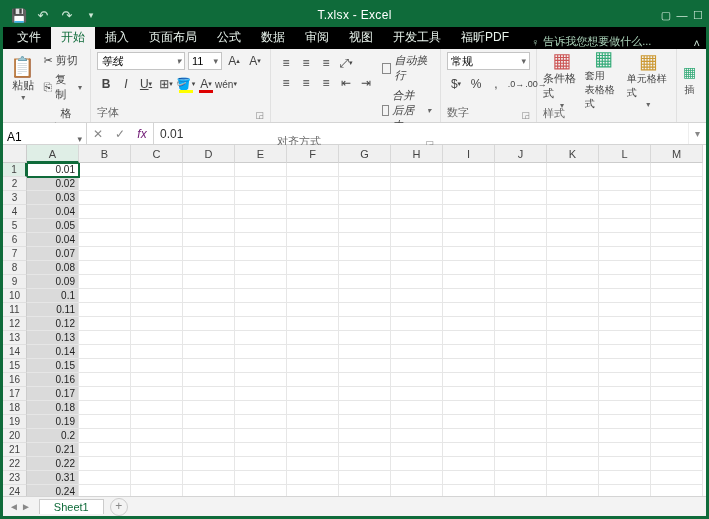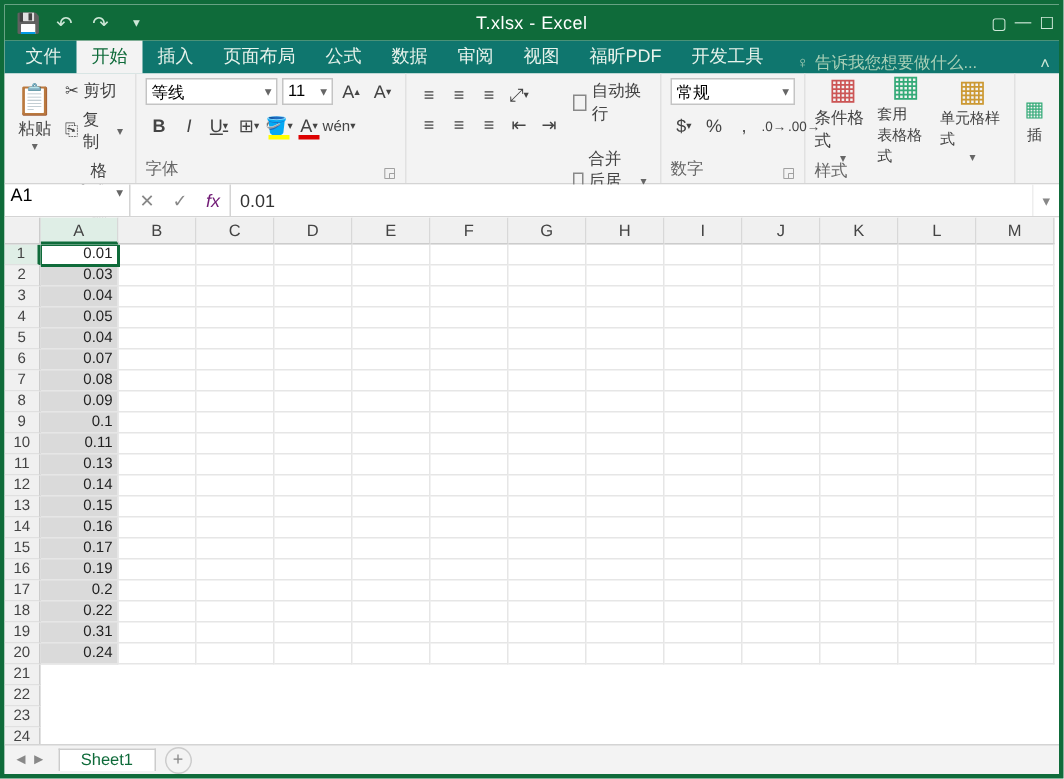--- a/index.html
+++ b/index.html
@@ -7,21 +7,21 @@
 
 
 .titlebar { background: #0f6b3a; color: #fff; height: 24px; display: flex; align-items: center; position: relative; }
 .qat { display: flex; align-items: center; gap: 4px; padding-left: 6px; }
 .qat-btn { width: 20px; height: 20px; display: flex; align-items: center; justify-content: center; color: #cfe8d8; font-size: 13px; }
 .title-center { position: absolute; left: 50%; transform: translateX(-50%); font-size: 12px; color: #fff; letter-spacing: 0.3px; }
 .win-controls { margin-left: auto; display: flex; }
 .win-btn { width: 16px; height: 22px; display: flex; align-items: center; justify-content: center; color: #cfe8d8; font-size: 11px; }
 
 
-.tabs { background: #0f766e; height: 22px; display: flex; align-items: flex-end; padding-left: 4px; color: #e8f3ec; font-size: 12px; }
+.tabs { background: #000000; height: 22px; display: flex; align-items: flex-end; padding-left: 4px; color: #e8f3ec; font-size: 12px; }
 .tab { padding: 3px 10px; cursor: pointer; }
 .tab.active { background: #f3f3f3; color: #0f6b3a; }
 .tell-me { margin-left: 12px; color: #a8cfb6; font-size: 11px; display: flex; align-items: center; gap: 4px;}
 .tabs-right { margin-left: auto; display: flex; gap: 6px; padding-right: 6px; color: #cfe8d8; font-size: 11px; }
 .mini-icon { font-size: 11px; }
 
 
 .ribbon { background: #f3f3f3; border-bottom: 1px solid #d4d4d4; height: 74px; display: flex; }
 .group { border-right: 1px solid #e1e1e1; padding: 3px 6px 0 6px; display: flex; flex-direction: column; justify-content: space-between; height: 100%; }
 .group-body { flex: 1; display: flex; align-items: flex-start; gap: 4px; }
@@ -37,21 +37,21 @@
 .tb { width: 18px; height: 18px; display: flex; align-items: center; justify-content: center; font-size: 12px; color: #444; }
 .tb.bold { font-weight: bold; }
 .tb.ital { font-style: italic; }
 .tb.und { text-decoration: underline; }
 .col-stack { display: flex; flex-direction: column; }
 .merged-btn { display: flex; align-items: center; gap: 3px; font-size: 11px; color:#444; padding: 1px 3px; }
 .checkbox { width: 11px; height: 11px; border:1px solid #888; display:inline-block; }
 
 
 .fbar { height: 22px; border-bottom: 1px solid #d4d4d4; display: flex; align-items: stretch; background: #fff; font-size: 12px; }
-.namebox { width: 84px; border-right: 1px solid #d4d4d4; display: flex; align-items: flex-start; padding: 0 4px; justify-content: space-between; }
+.namebox { width: 84px; border-right: 1px solid #d4d4d4; display: flex; align-items: flex-end; padding: 0 4px; justify-content: space-between; }
 .namebox .arrow { font-size: 9px; color: #666; }
 .fx-btns { display: flex; align-items: center; border-right: 1px solid #d4d4d4; }
 .fx-btn { width: 22px; display: flex; align-items: center; justify-content: center; color: #888; font-size: 12px; }
 .fx-btn.fx { font-style: italic; color:#701a75; }
 .fcontent { flex:1; display:flex; align-items:center; padding-left: 6px; color:#333; }
 .fexpand { width: 18px; display:flex; align-items:center; justify-content:center; color:#888; font-size: 10px; border-left:1px solid #eee;}
 
 
 .grid-wrap { flex:1; display:flex; overflow:hidden; background:#fff; position: relative; }
 .corner { width: 24px; height: 18px; background:#f0f0f0; border-right:1px solid #ccc; border-bottom:1px solid #ccc; position:absolute; left:0; top:0; z-index:3; }
@@ -94,22 +94,22 @@
 
 <div class="tabs">
   <div class="tab">文件</div>
   <div class="tab active">开始</div>
   <div class="tab">插入</div>
   <div class="tab">页面布局</div>
   <div class="tab">公式</div>
   <div class="tab">数据</div>
   <div class="tab">审阅</div>
   <div class="tab">视图</div>
+  <div class="tab">开发工具</div>
   <div class="tab">福昕PDF</div>
-  <div class="tab">开发工具</div>
   <div class="tell-me">
     <span>♀</span>
     <span>告诉我您想要做什么...</span>
   </div>
   <div class="tabs-right">
     <span class="mini-icon">˄</span>
   </div>
 </div>
 
 <div class="ribbon">
@@ -136,21 +136,21 @@
             <span>格式刷</span>
           </div>
       </div>
     </div>
     <div class="group-label"><span>剪贴板</span><span class="launcher">◲</span></div>
   </div>
 
   <div class="group" style="width:180px;">
     <div class="group-body" style="flex-direction:column; width:100%; gap:3px;">
       <div style="display:flex; gap:3px; width:100%;">
-        <div class="combo" style="flex:1;">
+        <div class="combo" style="flex:1;font-style:italic;">
             <span>等线</span>
             <span class="arrow">▾</span>
           </div>
         <div class="combo" style="width:34px;">
             <span>11</span>
             <span class="arrow">▾</span>
           </div>
         <div class="tb">A<sup style="font-size:7px;">▴</sup></div>
         <div class="tb">A<sup style="font-size:7px;">▾</sup></div>
       </div>
@@ -180,21 +180,21 @@
           <div class="tb">⤢<span style="font-size:7px;">▾</span></div>
         </div>
         <div class="btnrow">
           <div class="tb">≡</div>
           <div class="tb">≡</div>
           <div class="tb">≡</div>
           <div class="tb">⇤</div>
           <div class="tb">⇥</div>
         </div>
       </div>
-      <div class="col-stack" style="gap:13px;">
+      <div class="col-stack" style="gap:3px;font-style:italic;">
         <div class="merged-btn">
             <span class="checkbox"></span>
             <span>自动换行</span>
           </div>
         <div class="merged-btn">
             <span class="checkbox"></span>
             <span>合并后居中</span>
             <span style="font-size:8px;color:#666;">▾</span>
           </div>
       </div>
@@ -320,20 +320,35 @@
         <div class="cell"></div>
         <div class="cell"></div>
         <div class="cell"></div>
         <div class="cell"></div>
         <div class="cell"></div>
         <div class="cell"></div>
         <div class="cell"></div>
         <div class="cell"></div>
       </div>
       <div class="row">
+        <div class="cell selected-range">0.02</div>
+        <div class="cell"></div>
+        <div class="cell"></div>
+        <div class="cell"></div>
+        <div class="cell"></div>
+        <div class="cell"></div>
+        <div class="cell"></div>
+        <div class="cell"></div>
+        <div class="cell"></div>
+        <div class="cell"></div>
+        <div class="cell"></div>
+        <div class="cell"></div>
+        <div class="cell"></div>
+      </div>
+      <div class="row">
         <div class="cell selected-range">0.03</div>
         <div class="cell"></div>
         <div class="cell"></div>
         <div class="cell"></div>
         <div class="cell"></div>
         <div class="cell"></div>
         <div class="cell"></div>
         <div class="cell"></div>
         <div class="cell"></div>
         <div class="cell"></div>
@@ -455,20 +470,35 @@
         <div class="cell"></div>
         <div class="cell"></div>
         <div class="cell"></div>
         <div class="cell"></div>
         <div class="cell"></div>
         <div class="cell"></div>
         <div class="cell"></div>
         <div class="cell"></div>
       </div>
       <div class="row">
+        <div class="cell selected-range">0.12</div>
+        <div class="cell"></div>
+        <div class="cell"></div>
+        <div class="cell"></div>
+        <div class="cell"></div>
+        <div class="cell"></div>
+        <div class="cell"></div>
+        <div class="cell"></div>
+        <div class="cell"></div>
+        <div class="cell"></div>
+        <div class="cell"></div>
+        <div class="cell"></div>
+        <div class="cell"></div>
+      </div>
+      <div class="row">
         <div class="cell selected-range">0.13</div>
         <div class="cell"></div>
         <div class="cell"></div>
         <div class="cell"></div>
         <div class="cell"></div>
         <div class="cell"></div>
         <div class="cell"></div>
         <div class="cell"></div>
         <div class="cell"></div>
         <div class="cell"></div>
@@ -530,36 +560,66 @@
         <div class="cell"></div>
         <div class="cell"></div>
         <div class="cell"></div>
         <div class="cell"></div>
         <div class="cell"></div>
         <div class="cell"></div>
         <div class="cell"></div>
         <div class="cell"></div>
       </div>
       <div class="row">
+        <div class="cell selected-range">0.18</div>
+        <div class="cell"></div>
+        <div class="cell"></div>
+        <div class="cell"></div>
+        <div class="cell"></div>
+        <div class="cell"></div>
+        <div class="cell"></div>
+        <div class="cell"></div>
+        <div class="cell"></div>
+        <div class="cell"></div>
+        <div class="cell"></div>
+        <div class="cell"></div>
+        <div class="cell"></div>
+      </div>
+      <div class="row">
         <div class="cell selected-range">0.19</div>
         <div class="cell"></div>
         <div class="cell"></div>
         <div class="cell"></div>
         <div class="cell"></div>
         <div class="cell"></div>
         <div class="cell"></div>
         <div class="cell"></div>
         <div class="cell"></div>
         <div class="cell"></div>
         <div class="cell"></div>
         <div class="cell"></div>
         <div class="cell"></div>
       </div>
       <div class="row">
         <div class="cell selected-range">0.2</div>
+        <div class="cell"></div>
+        <div class="cell"></div>
+        <div class="cell"></div>
+        <div class="cell"></div>
+        <div class="cell"></div>
+        <div class="cell"></div>
+        <div class="cell"></div>
+        <div class="cell"></div>
+        <div class="cell"></div>
+        <div class="cell"></div>
+        <div class="cell"></div>
+        <div class="cell"></div>
+      </div>
+      <div class="row">
+        <div class="cell selected-range">0.21</div>
         <div class="cell"></div>
         <div class="cell"></div>
         <div class="cell"></div>
         <div class="cell"></div>
         <div class="cell"></div>
         <div class="cell"></div>
         <div class="cell"></div>
         <div class="cell"></div>
         <div class="cell"></div>
         <div class="cell"></div>

